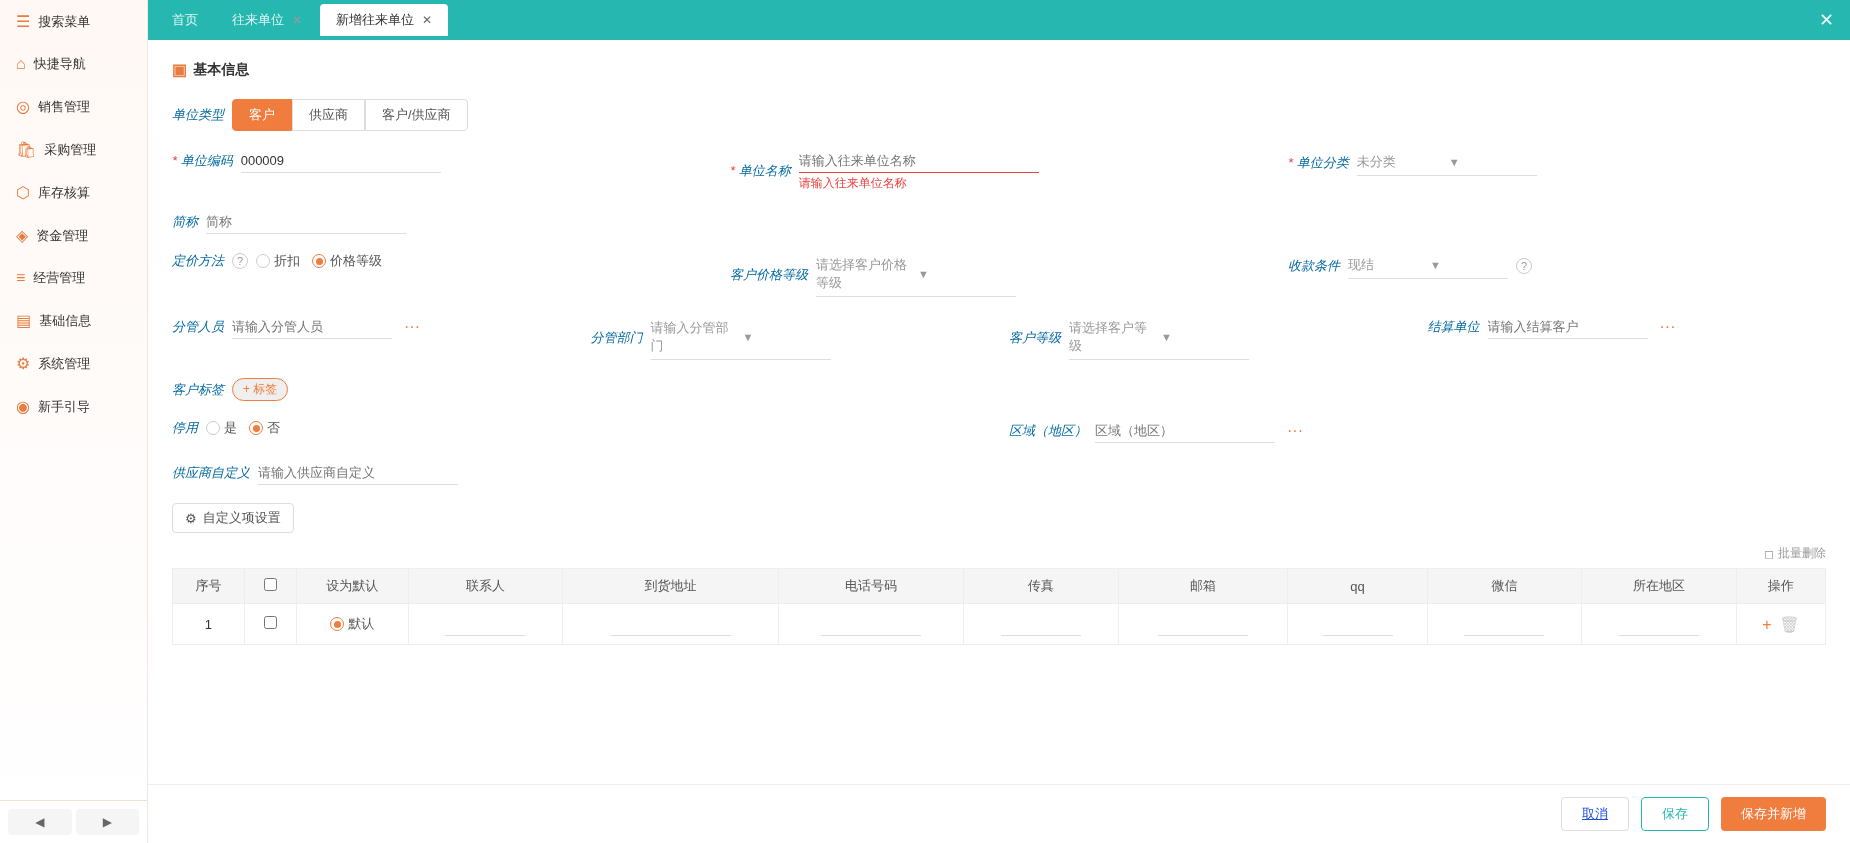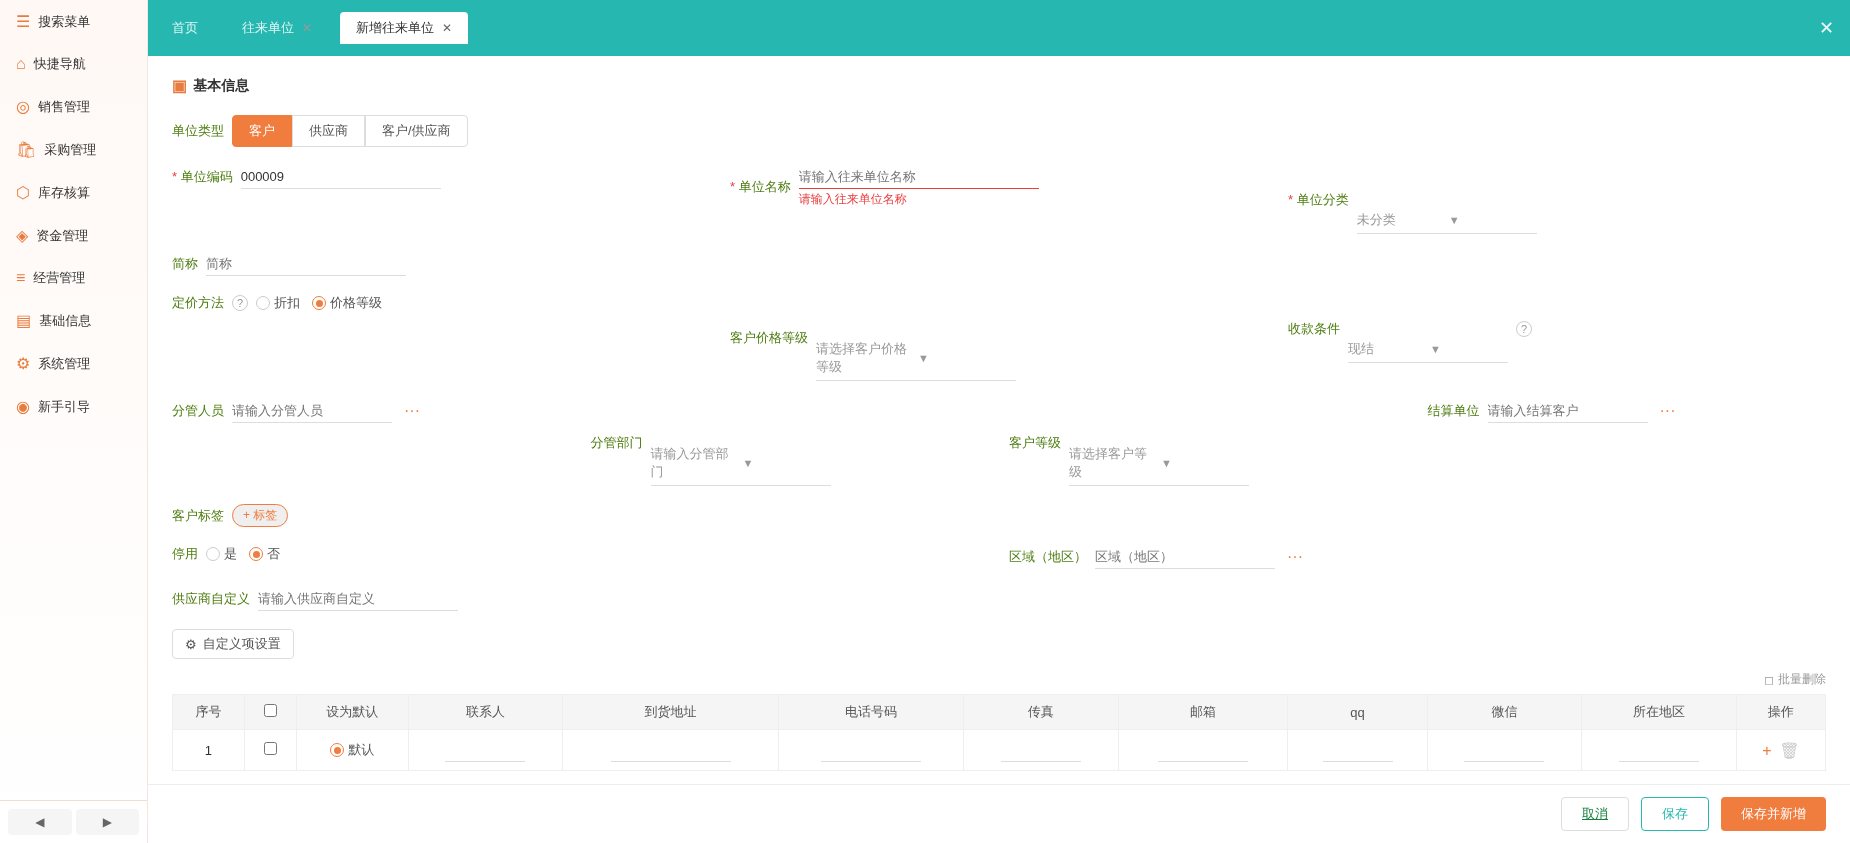--- a/index.html
+++ b/index.html
@@ -48,23 +48,23 @@
       display: flex;
       flex-direction: column;
       overflow: hidden;
     }
 
     
     .tab-bar {
       background: #26b8b0;
       display: flex;
       align-items: center;
-      height: 56px;
+      height: 40px;
       padding: 0 8px;
-      gap: 12px;
+      gap: 2px;
       position: relative;
     }
     .tab {
       display: flex;
       align-items: center;
       gap: 6px;
       padding: 0 16px;
       height: 32px;
       border-radius: 4px 4px 0 0;
       cursor: pointer;
@@ -114,23 +114,24 @@
       margin-bottom: 18px;
     }
     .form-group {
       display: flex;
       align-items: center;
       gap: 8px;
       flex: 1;
     }
     .form-label {
       white-space: nowrap;
-      color: #4d7c0f;
+      color: #0369a1;
       font-size: 13px;
       min-width: fit-content;
+      font-style: italic;
     }
     .form-label.required::before {
       content: '* ';
       color: #e84040;
     }
     .form-input {
       border: none;
       border-bottom: 1px solid #ddd;
       outline: none;
       padding: 4px 0;
@@ -142,21 +143,20 @@
     .error-text { color: #e84040; font-size: 12px; margin-top: 2px; display: block; }
 
     .form-select {
       display: flex;
       align-items: center;
       border-bottom: 1px solid #ddd;
       padding: 4px 0;
       min-width: 160px;
       cursor: pointer;
       gap: 4px;
-      margin-top: 42px;
     }
     .form-select span { flex: 1; color: #999; font-size: 13px; }
     .form-select .chevron { color: #999; font-size: 11px; }
 
     
     .type-btns { display: flex; gap: 0; }
     .type-btn {
       padding: 6px 16px;
       border: 1px solid #ddd;
       background: #fff;
@@ -237,21 +237,21 @@
     .footer {
       background: #fff;
       border-top: 1px solid #eee;
       padding: 12px 24px;
       display: flex;
       justify-content: flex-end;
       gap: 12px;
     }
     .btn-cancel {
       padding: 7px 20px; border: 1px solid #ddd; border-radius: 4px;
-      background: #fff; color: #15803d; cursor: pointer; font-size: 13px; text-decoration: underline;
+      background: #fff; color: #1d4ed8; cursor: pointer; font-size: 13px; text-decoration: underline;
     }
     .btn-save {
       padding: 7px 20px; border: 1px solid #26b8b0; border-radius: 4px;
       background: #fff; color: #26b8b0; cursor: pointer; font-size: 13px;
     }
     .btn-save-new {
       padding: 7px 20px; border-radius: 4px;
       background: #f07c3e; color: #fff; border: none; cursor: pointer; font-size: 13px;
     }
 

